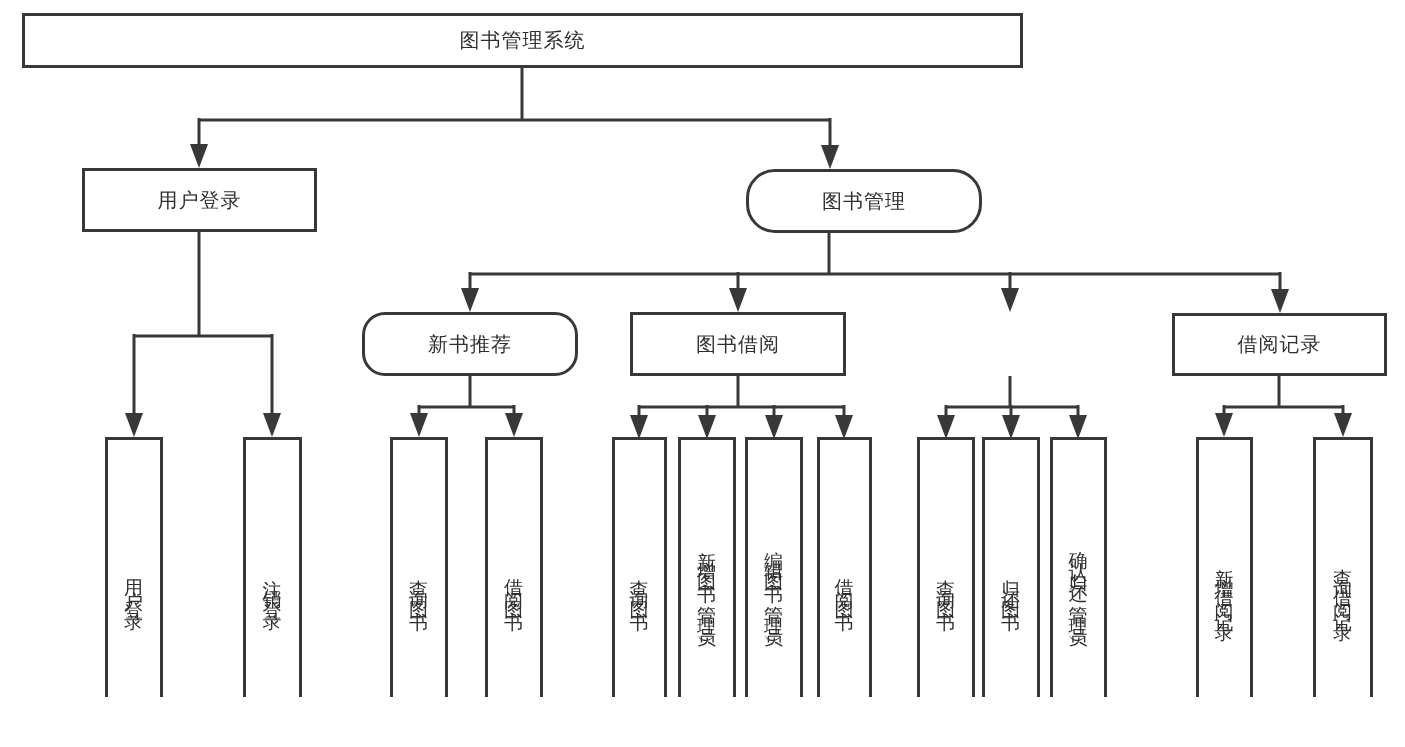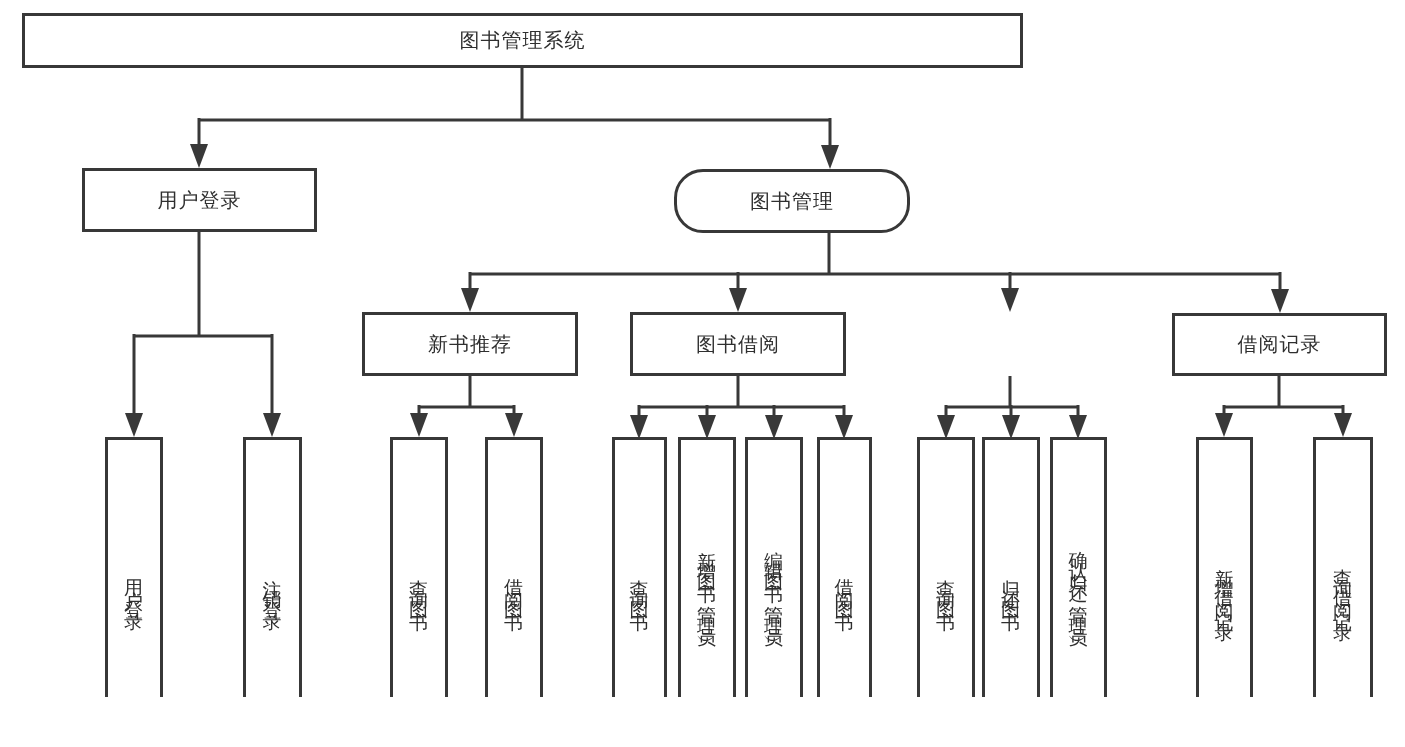--- a/index.html
+++ b/index.html
@@ -25,23 +25,23 @@
     writing-mode:vertical-rl;
     text-orientation:mixed;
     font-size:19px;
     letter-spacing:11px;
     line-height:1;
   }
   
   .n-root{left:22px;top:13px;width:1001px;height:55px;}
   
   .n-user{left:82px;top:168px;width:235px;height:64px;}
-  .n-mgmt{left:674px;top:169px;width:236px;height:64px;border-radius:29px;}
+  .n-mgmt{left:746px;top:169px;width:236px;height:64px;border-radius:29px;}
   
-  .n-newbook{left:362px;top:312px;width:216px;height:64px;}
+  .n-newbook{left:362px;top:312px;width:216px;height:64px;border-radius:23px;}
   .n-borrow{left:630px;top:312px;width:216px;height:64px;}
   .n-current{left:903px;top:312px;width:216px;height:64px;}
   .n-record{left:1172px;top:313px;width:215px;height:63px;}
   
   .lf{top:437px;height:297px;}
   .lf-a1{left:105px;width:58px;}
   .lf-a2{left:243px;width:59px;}
   .lf-b1{left:390px;width:58px;}
   .lf-b2{left:485px;width:58px;}
   .lf-c1{left:612px;width:55px;}

